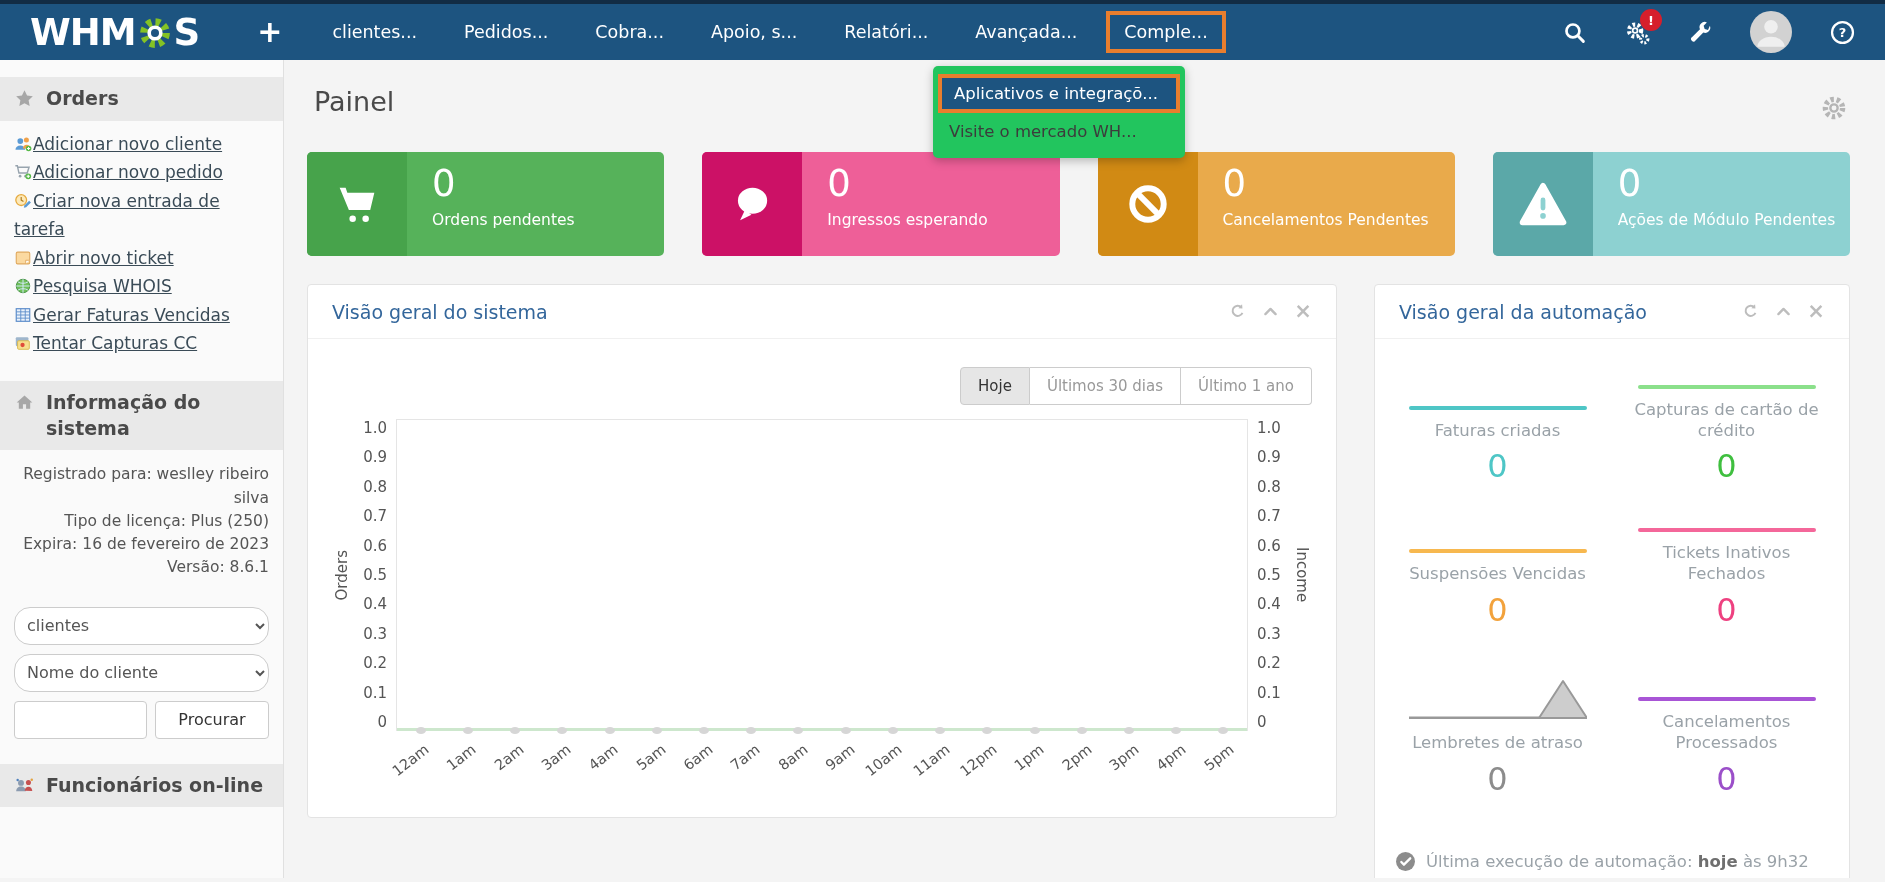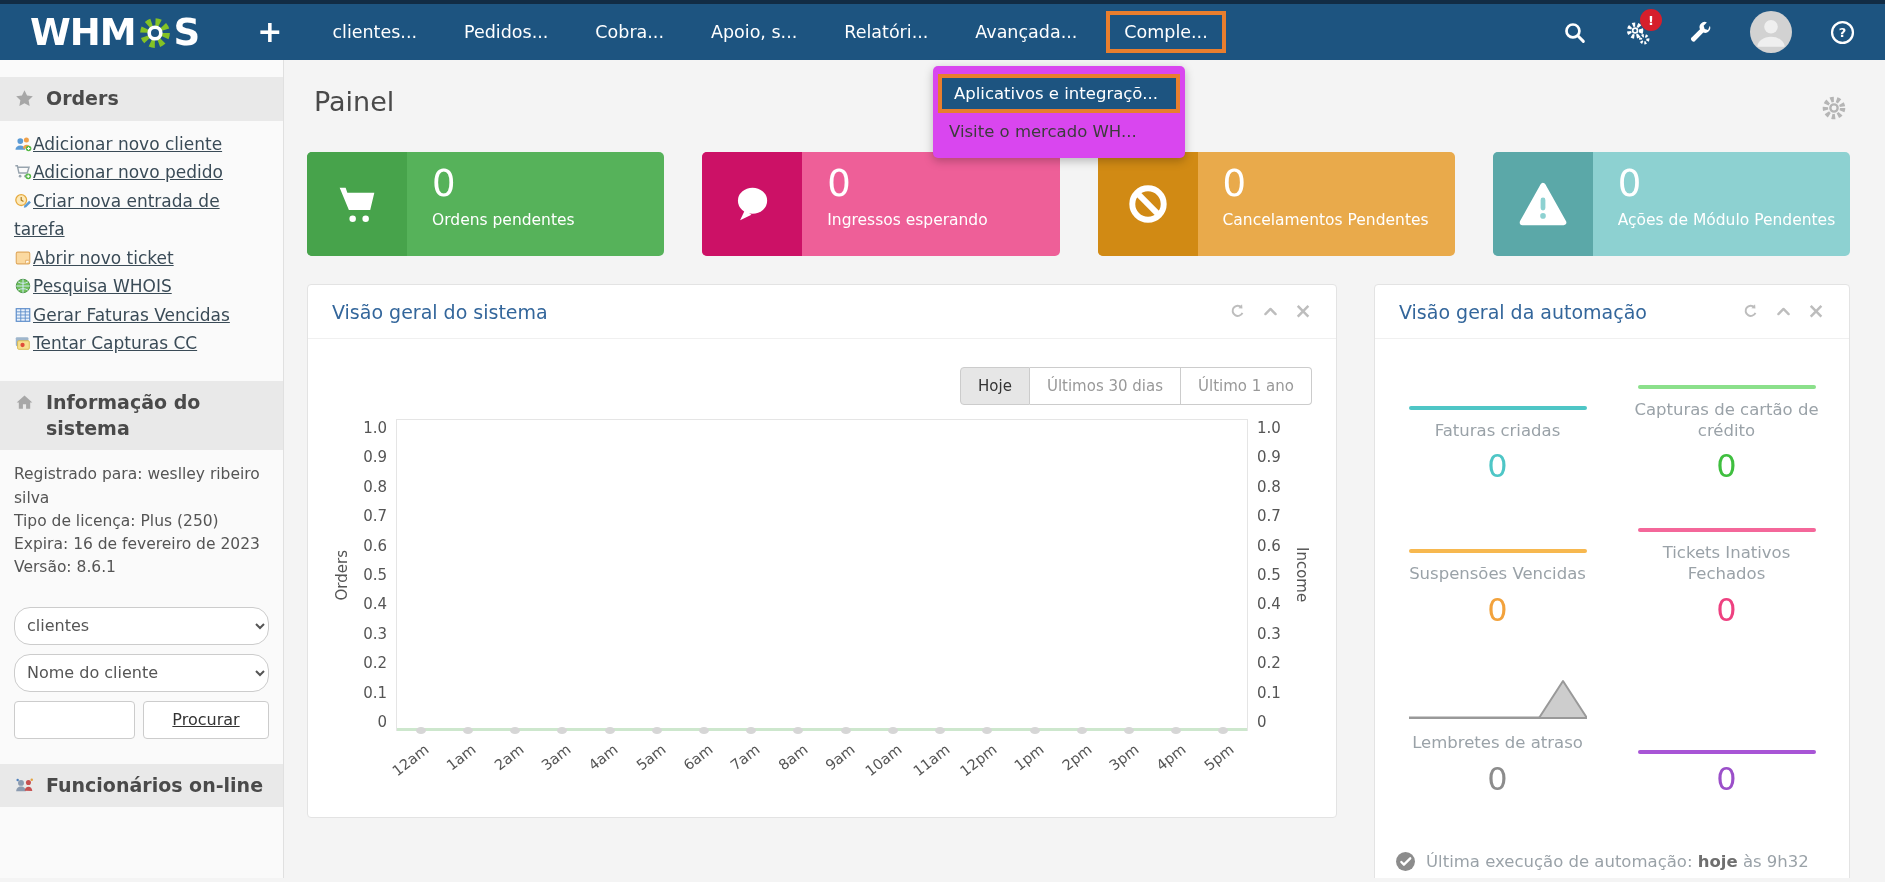--- a/index.html
+++ b/index.html
@@ -19,51 +19,51 @@
   .nav-right { margin-left:auto; display:flex; align-items:center; gap:37px; }
   .nav-icon { position:relative; width:26px; height:26px; cursor:pointer; display:flex; align-items:center; justify-content:center; }
   .nav-icon svg { width:25px; height:25px; }
   .nav-icon.avatar-wrap { width:42px; height:42px; }
   .nav-icon.avatar-wrap svg { width:42px; height:42px; }
   .badge { position:absolute; top:-10px; right:-12px; width:22px; height:22px; border-radius:50%;
            background:#d61f2c; color:#fff; font-size:13px; font-weight:bold; display:flex;
            align-items:center; justify-content:center; }
 
   
-  .dropdown { position:absolute; left:933px; top:62px; width:252px; background:#d946ef; border-radius:5px;
+  .dropdown { position:absolute; left:933px; top:62px; width:252px; background:#22c55e; border-radius:5px;
               box-shadow:0 3px 10px rgba(0,0,0,.25); padding:8px 0; z-index:60; }
   .dd-item { font-size:16.5px; color:#3c3c3c; padding:9px 16px; cursor:pointer; white-space:nowrap; }
   .dd-item.active { background:#1d5480; color:#fff; border:4px solid #e87e2e; margin:0 5px; padding:6px 12px; }
 
   
   .page { display:flex; height:818px; }
   .sidebar { width:284px; flex:none; background:#fafafa; border-right:1px solid #e0e0e0; overflow:hidden; }
   .main { flex:1; padding:26px 35px 0 23px; overflow:hidden; }
 
   
   .side-header { background:#e9e9e9; color:#4a4a4a; font-size:19px; font-weight:bold;
                  padding:9px 14px; display:flex; gap:11px; align-items:flex-start; line-height:1.35; margin-top:17px; }
   .side-header:first-child { margin-top:17px; }
   .side-header .hicon { width:21px; height:21px; flex:none; margin-top:2px; }
   .side-header .hicon svg { width:21px; height:21px; }
   .shortcuts { padding:9px 14px 6px; }
   .shortcut { display:block; font-size:17px; color:#3a4b57; text-decoration:underline;
               line-height:1.68; cursor:pointer; }
   .shortcut .sicon { display:inline-block; width:18px; height:18px; vertical-align:-3px; margin-right:1px; }
   .shortcut .sicon svg { width:18px; height:18px; }
-  .sysinfo { padding:13px 14px; font-size:15.5px; color:#555; line-height:1.5; }
+  .sysinfo { padding:13px 14px; font-size:15.5px; color:#555; line-height:1.5;text-align:right; }
   .search-box { padding:14px 14px 8px; }
   .search-box select { width:100%; height:38px; font-size:16px; color:#555; padding:0 8px;
                        border:1px solid #ccc; border-radius:16px; background:#fff; margin-bottom:9px;
                        font-family:inherit; }
   .search-row { display:flex; gap:8px; }
   .search-row input { flex:1; height:38px; border:1px solid #ccc; border-radius:4px; padding:0 8px;
                       font-size:16px; font-family:inherit; min-width:0; }
-  .search-row button { width:126px; height:38px; background:#fff; border:1px solid #ccc; border-radius:4px;
-                       font-size:16px; color:#333; cursor:pointer; font-family:inherit;text-decoration:underline; }
+  .search-row button { width:114px; height:38px; background:#fff; border:1px solid #ccc; border-radius:4px;
+                       font-size:16px; color:#333; cursor:pointer; font-family:inherit; }
 
   
   .title-row { display:flex; align-items:flex-start; justify-content:space-between; padding-left:7px; }
   .page-title { font-size:27px; color:#4a4a4a; font-weight:500; }
   .title-gear { width:28px; height:28px; cursor:pointer; margin:8px 2px 0 0; }
 
   .cards { display:flex; gap:38px; margin-top:30px; }
   .card { flex:1; height:104px; border-radius:5px; overflow:hidden; display:flex; cursor:pointer; }
   .card-iconside { width:100px; flex:none; display:flex; align-items:center; justify-content:center; }
   .card-iconside svg { width:52px; height:52px; }
@@ -502,20 +502,21 @@
                     <path d="M0 45.7h132" stroke="#999" stroke-width="2.6"></path>
                   </svg>
                 </div>
                 <div class="stat-label">Lembretes de atraso</div>
                 <div class="stat-value" style="color: rgb(140, 140, 140);">0</div>
               </div>
               <div class="stat">
                 <div class="stat-viz">
                   <div class="stat-bar" style="background: rgb(168, 85, 214);"></div>
                 </div>
+                <div class="stat-label">Cancelamentos Processados</div>
                 <div class="stat-value" style="color: rgb(155, 79, 201);">0</div>
               </div>
             </div>
           <div class="auto-footer">
             <svg viewBox="0 0 20 20">
                 <circle cx="10" cy="10" r="9" fill="#8c8c8c"></circle>
                 <path d="M6 10.5l2.5 2.5L14.5 7" stroke="#fff" stroke-width="2.2" fill="none" stroke-linecap="round" stroke-linejoin="round"></path>
               </svg>
             <span><span>Última execução de automação: </span><b>hoje</b><span> às 9h32</span></span>
           </div>

